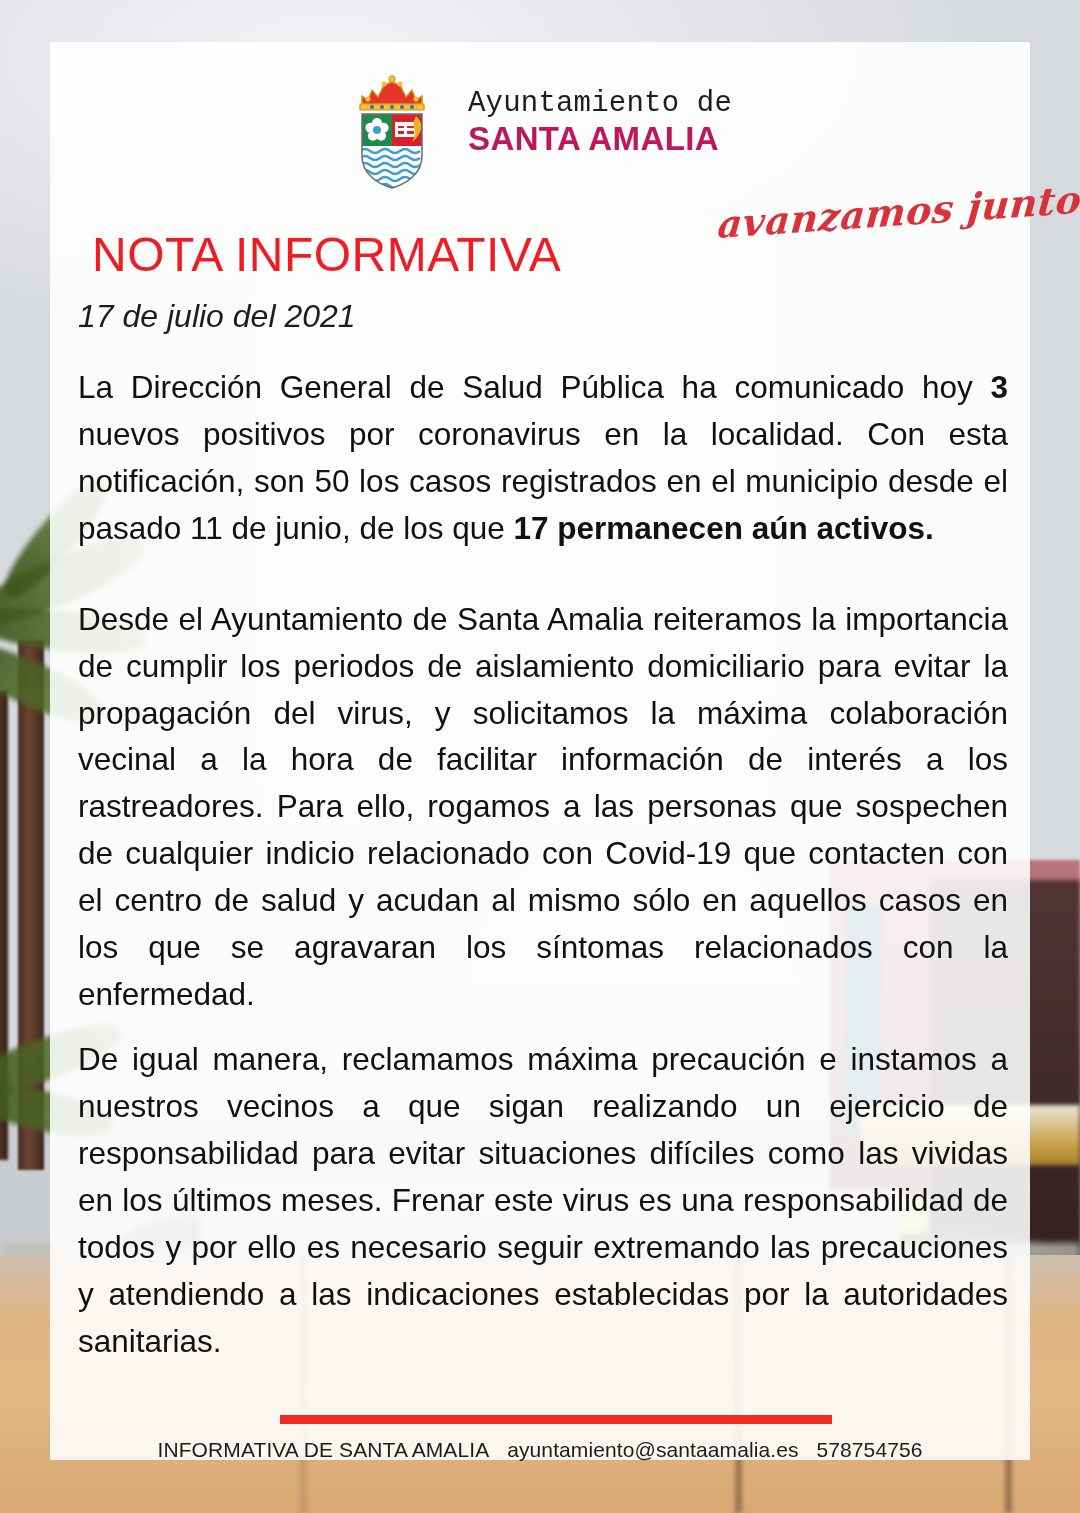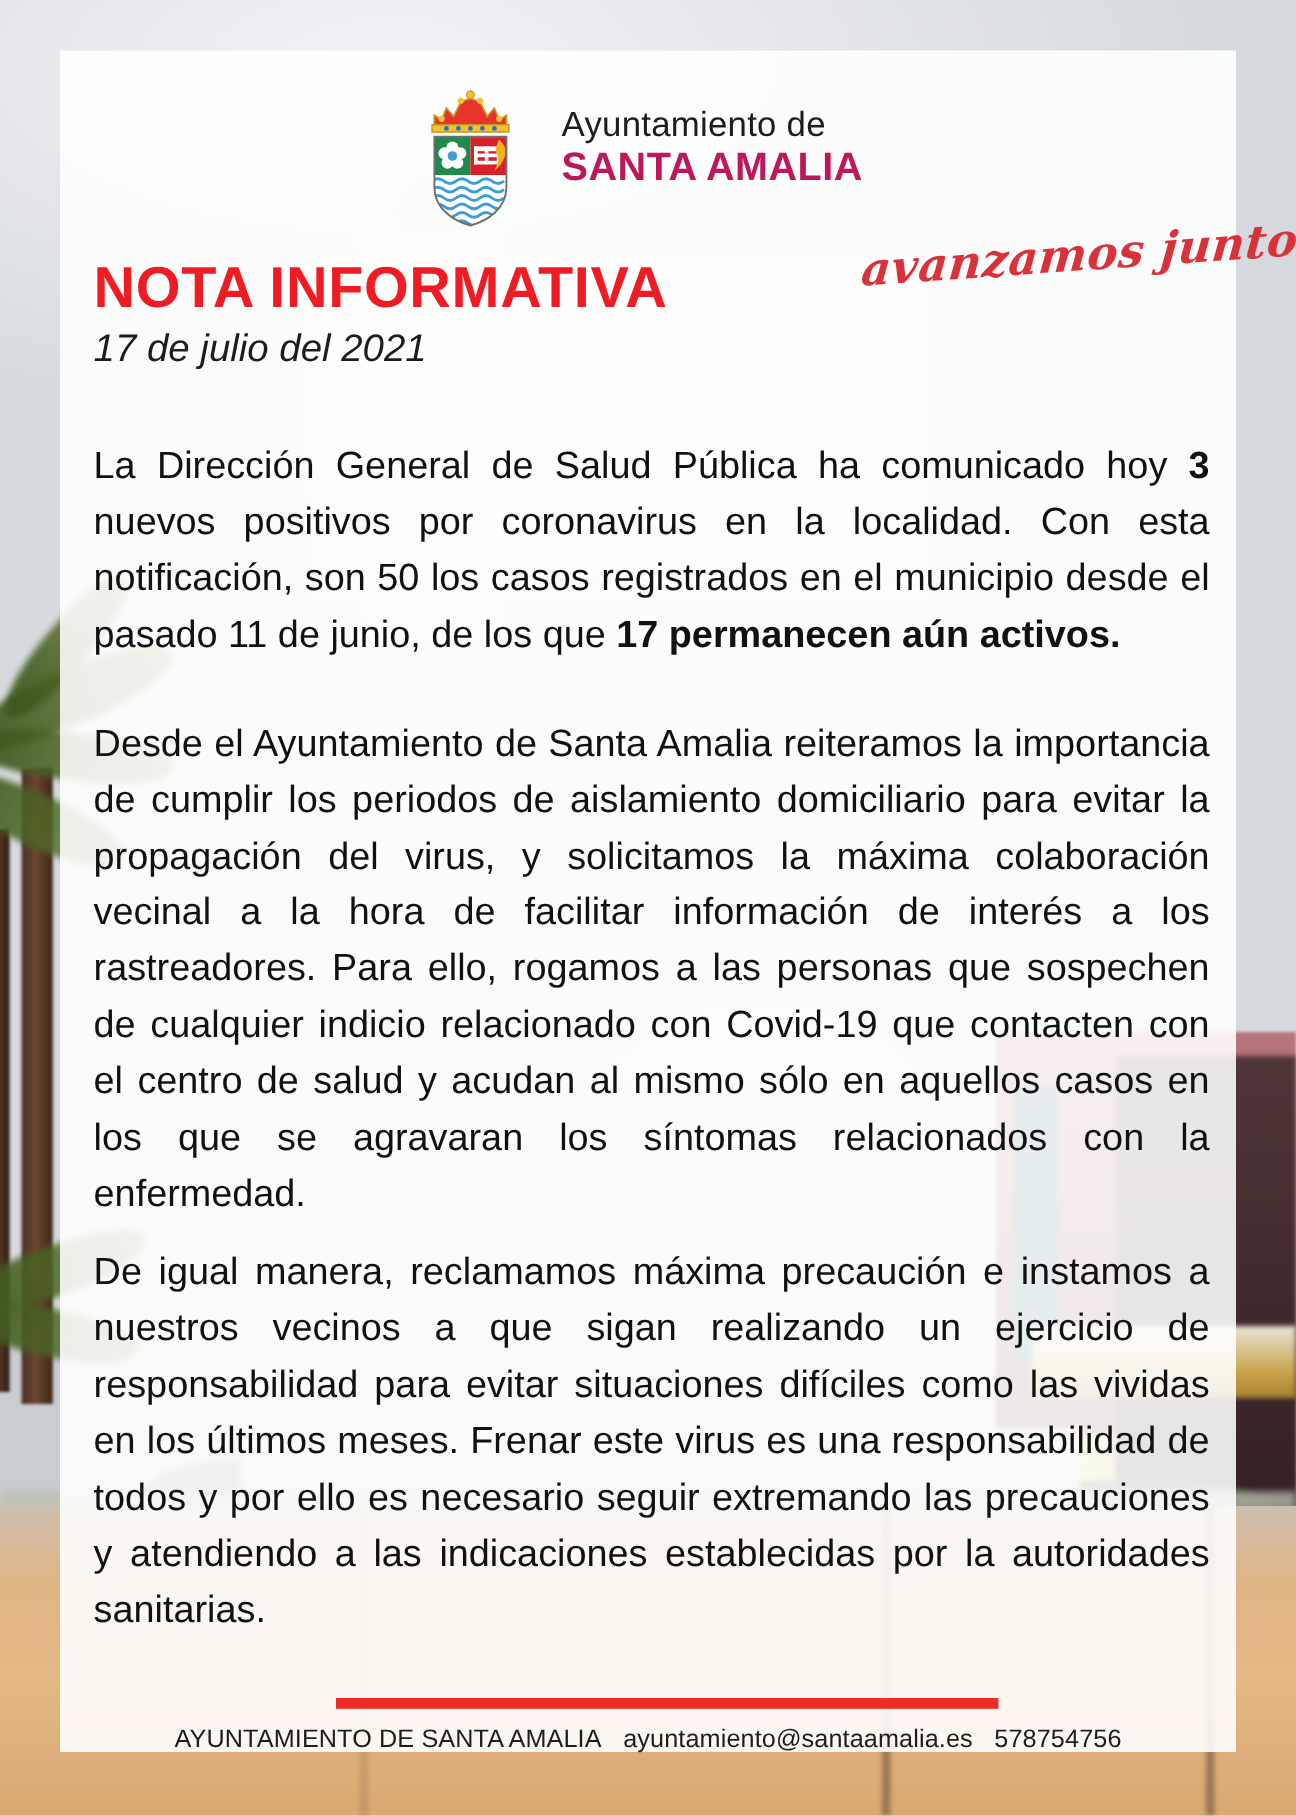--- a/index.html
+++ b/index.html
@@ -169,20 +169,21 @@
     position: absolute;
     left: 418px;
     top: 32px;
   }
   .org-line1 {
     font-size: 29px;
     color: #1d1d1b;
     letter-spacing: .2px;
     line-height: 1.12;
     white-space: nowrap;
+    font-family: Liberation Mono, monospace;
   }
   .org-line2 {
     font-size: 33px;
     font-weight: bold;
     color: #be185d;
     letter-spacing: .4px;
     line-height: 1.15;
     white-space: nowrap;
   }
   .tagline {
@@ -202,25 +203,25 @@
 
   
   .title-block {
     position: absolute;
     left: 28px;
     top: 172px;
     width: 920px;
   }
   .doc-title {
     font-size: 48px;
-    font-weight: bold;
+    font-weight: normal;
     color: #f01c23;
     letter-spacing: .5px;
     line-height: 1.12;
-    margin: 0;
+    margin: 14px;
   }
   .doc-date {
     font-size: 32px;
     color: #1d1d1b;
     line-height: 1.3;
     margin: 2px 0 0 0;
     font-style: italic;
   }
 
   
@@ -379,18 +380,18 @@
   <div class="body-copy">
     <p class="p1"><span>La Dirección General de Salud Pública ha comunicado hoy </span><b>3</b><span> nuevos positivos por coronavirus en la localidad. Con esta notificación, son  50 los casos registrados en el municipio desde el pasado 11 de junio, de los que </span><b>17 permanecen aún activos.</b></p>
 
     <p class="p2">Desde el Ayuntamiento de Santa Amalia reiteramos la importancia de cumplir los periodos de aislamiento domiciliario para evitar la propagación del virus, y solicitamos la máxima colaboración vecinal a la hora de facilitar información de interés a los rastreadores. Para ello, rogamos a las personas que sospechen de cualquier indicio relacionado con Covid-19 que contacten con el centro de salud y acudan al mismo sólo en aquellos casos en los que se agravaran los síntomas relacionados con la enfermedad.</p>
 
     <p class="p3">De igual manera, reclamamos máxima precaución e instamos a nuestros vecinos a que sigan realizando un ejercicio de responsabilidad para evitar situaciones difíciles como las vividas en los últimos meses. Frenar este virus es una responsabilidad de todos y por ello es necesario seguir extremando las precauciones y atendiendo a las indicaciones establecidas por la autoridades sanitarias.</p>
   </div>
 
   <div class="footer-rule"></div>
   <div class="footer-text">
-    <span>AYUNTAMIENTO DE SANTA AMALIA</span>
+    <span>INFORMATIVA DE SANTA AMALIA</span>
     <span>ayuntamiento@santaamalia.es</span>
     <span>578754756</span>
   </div>
 
 </div>
 
 </body></html>

